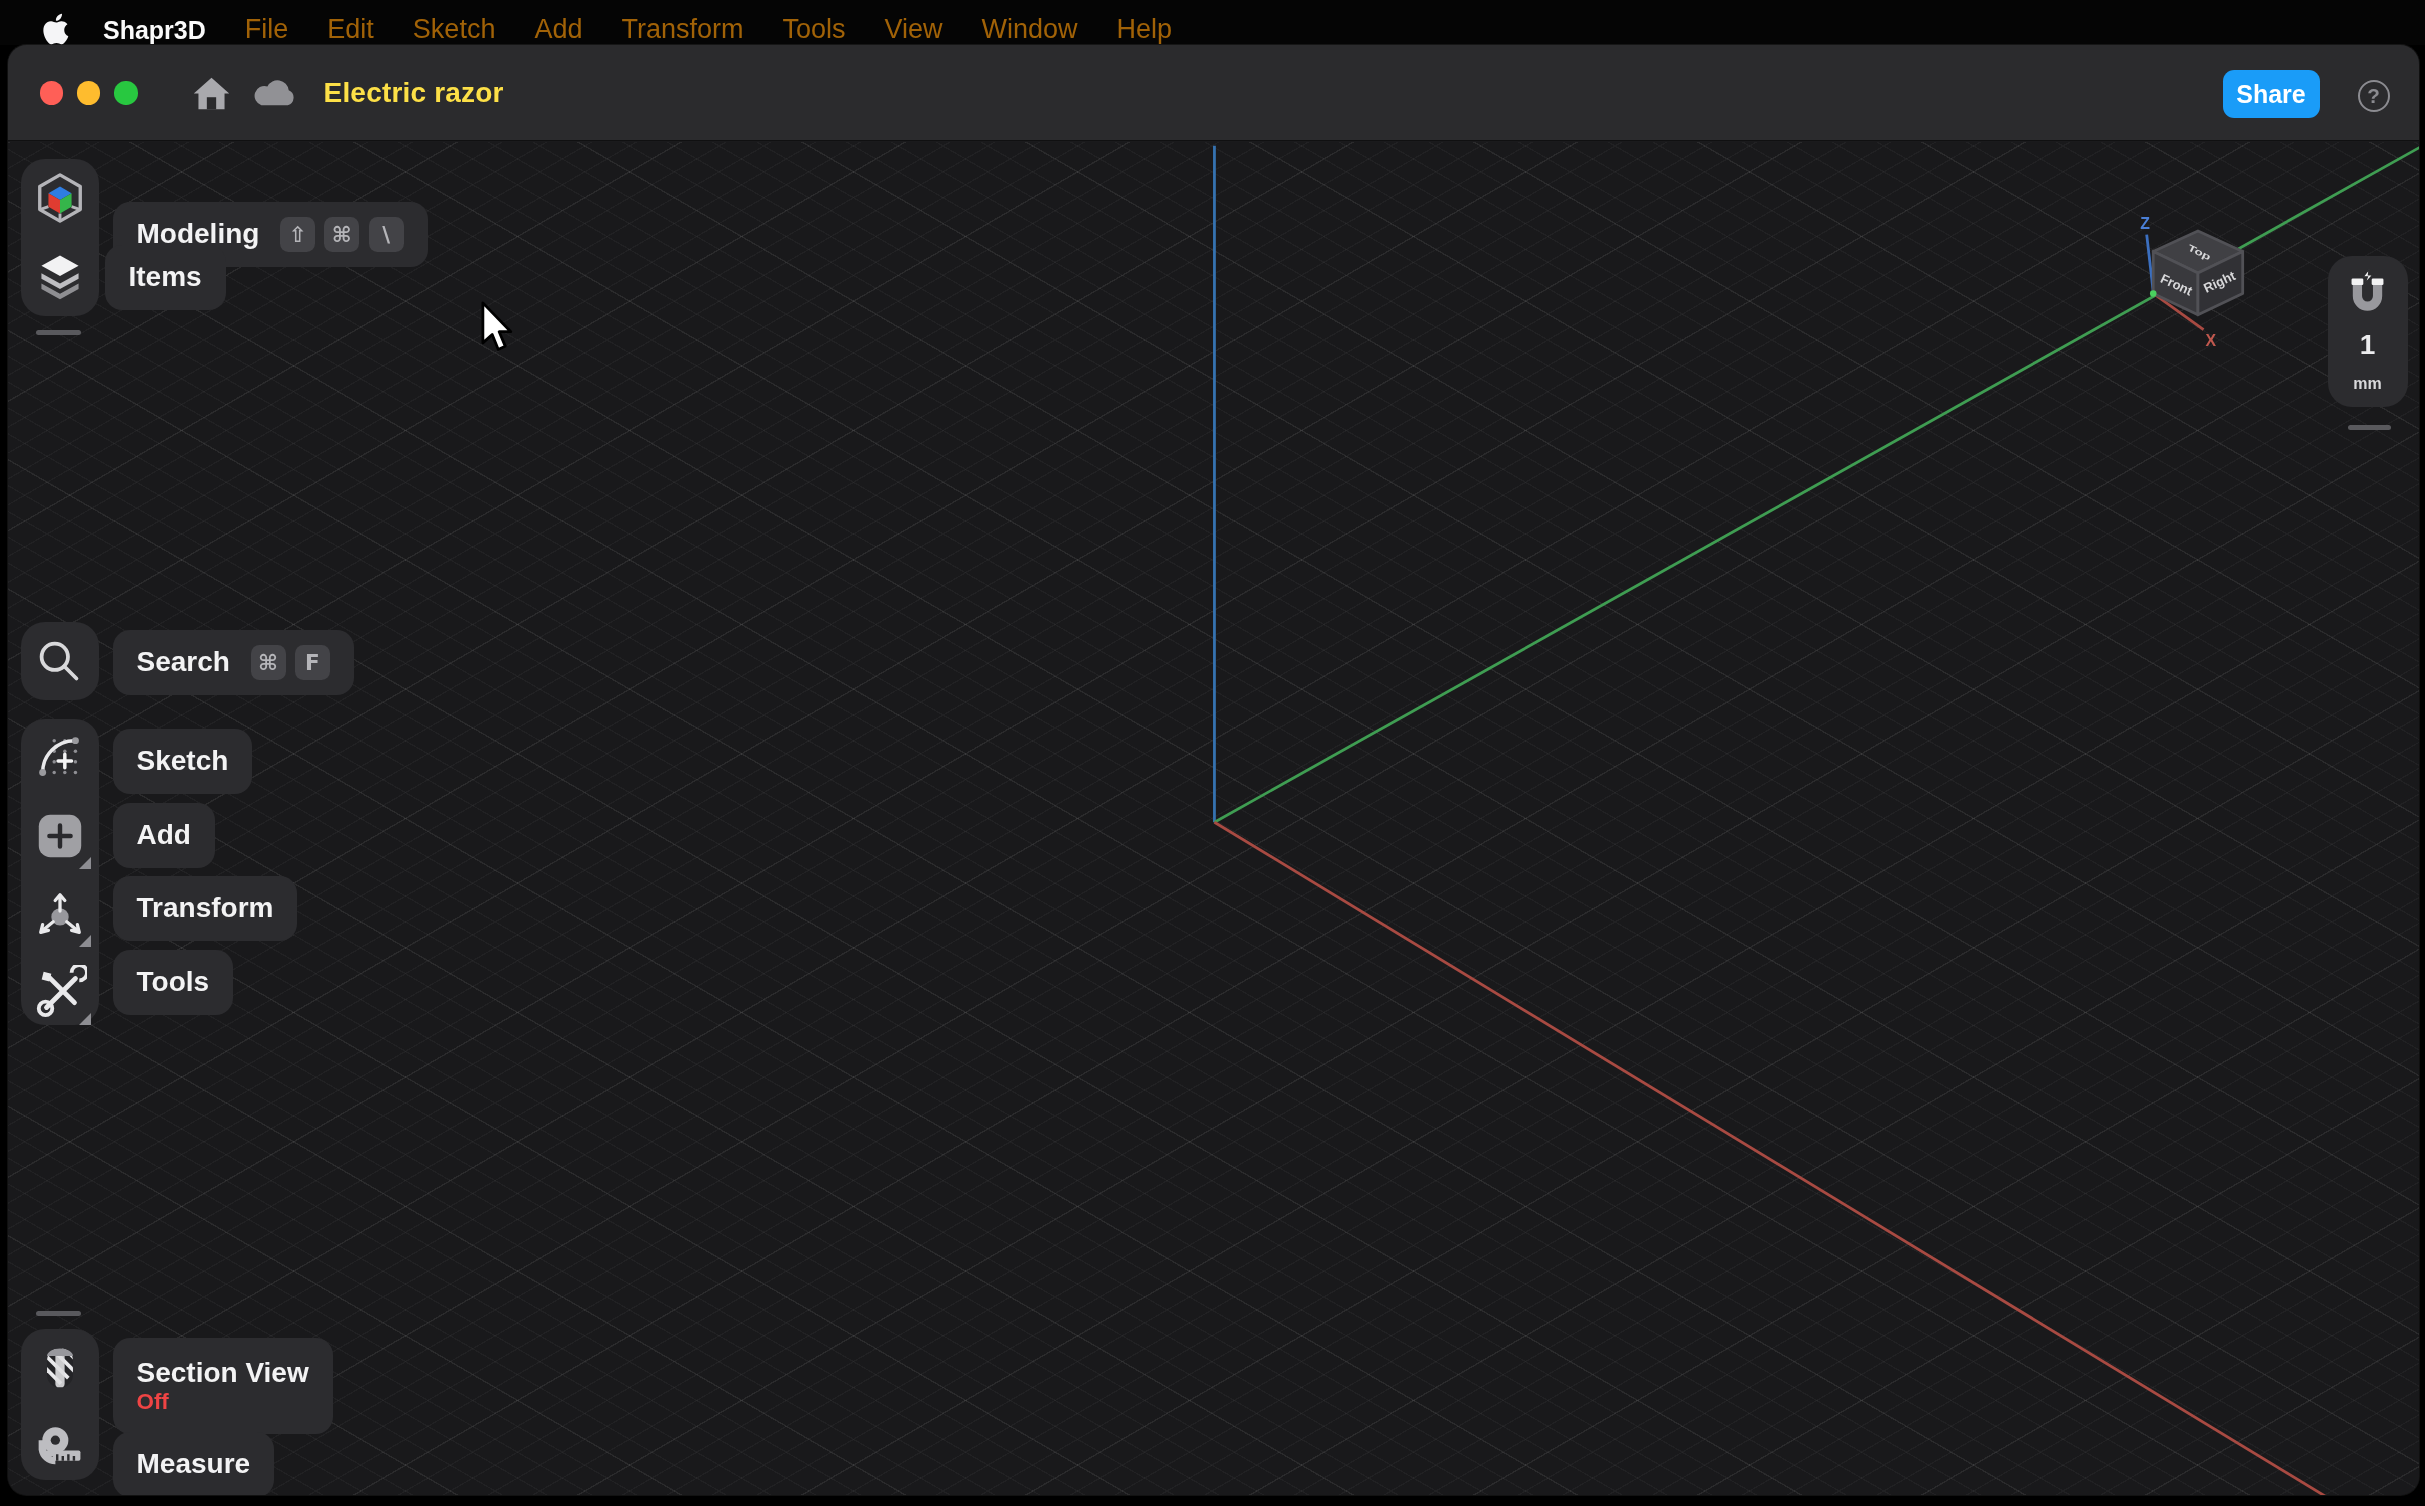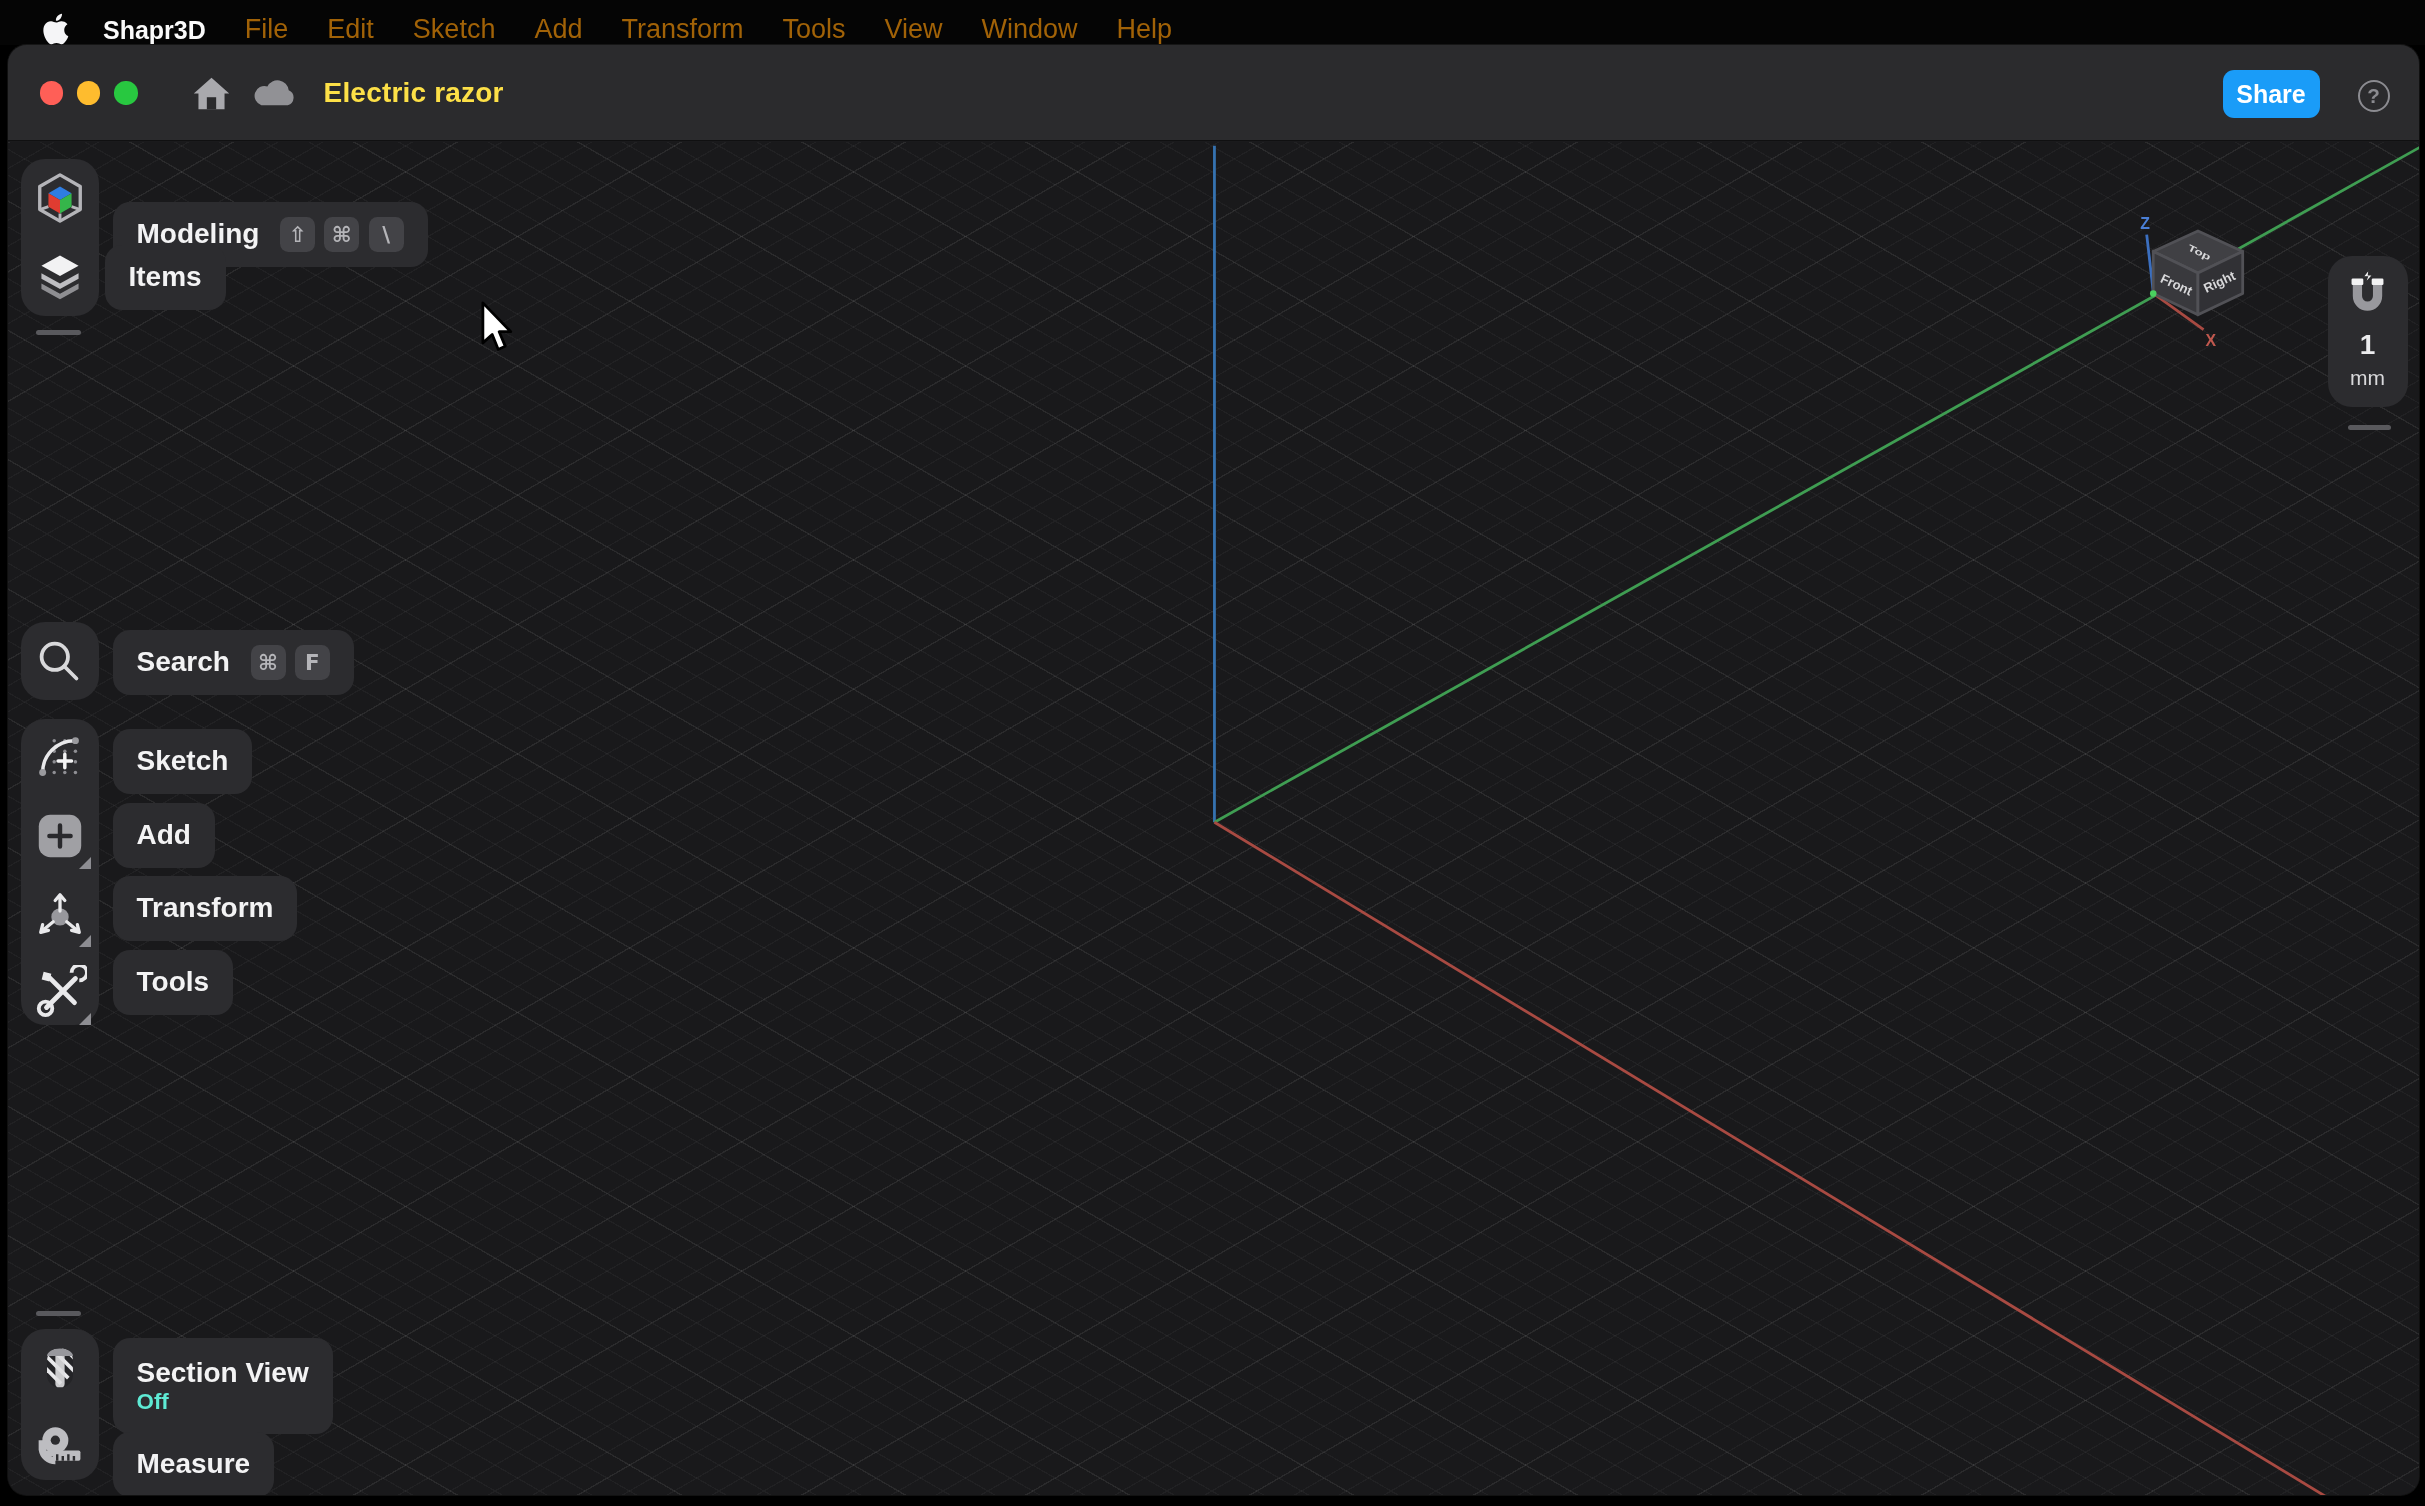--- a/index.html
+++ b/index.html
@@ -51,30 +51,30 @@
   .flyout    { position:absolute; right:7.5px; bottom:5.6px; width:0; height:0;
                border-left:12px solid transparent; border-bottom:12px solid #8d8d92; }
   .label-pill { position:absolute; background:#2c2c2f; border-radius:17px; height:65px;
                 display:flex; align-items:center; padding:0 24px; white-space:nowrap;
                 color:#f3f3f4; font-size:28px; font-weight:600; }
   .label-pill .keys { display:flex; gap:9.3px; margin-left:20.6px; }
   .key { min-width:35px; height:35px; padding:0 6.5px; background:#434347; border-radius:8.4px;
          color:#b5b5b9; font-size:21.5px; font-weight:600; display:flex; align-items:center;
          justify-content:center; font-family:"DejaVu Sans",sans-serif; }
   .pill-2line { flex-direction:column; align-items:flex-start; justify-content:center; height:96px; gap:1.9px; }
-  .pill-sub { font-size:22.4px; font-weight:600; color:#5eead4; line-height:1; }
+  .pill-sub { font-size:22.4px; font-weight:600; color:#ef4444; line-height:1; }
   .pill-main { line-height:1.1; }
   .drag-handle { position:absolute; width:45px; height:4.7px; border-radius:2.8px; background:#59595d; }
 
   
   .snap-panel { position:absolute; left:2320px; top:114px; width:80px; height:151px;
                 background:#2c2c2f; border-radius:24px; display:flex; flex-direction:column;
                 align-items:center; padding-top:13px; }
   .snap-value { color:#ececee; font-size:28px; font-weight:700; margin-top:13px; line-height:1; }
-  .snap-unit  { color:#d9d9db; font-size:21px; font-weight:400; margin-top:8px; line-height:1; }
+  .snap-unit  { color:#d9d9db; font-size:16px; font-weight:700; margin-top:17px; line-height:1; }
 
   .cursor-layer { position:absolute; pointer-events:none; }
 </style>
 </head>
 <body>
 
 <div class="menubar">
   <span class="apple">
     <svg width="28" height="32" viewBox="0 0 30 34">
       <path fill="#f5f5f7" d="M24.9 18.1c0-4.1 3.4-6.1 3.5-6.2-1.9-2.8-4.9-3.2-6-3.3-2.5-.3-5 1.5-6.3 1.5-1.3 0-3.3-1.5-5.4-1.4-2.8 0-5.4 1.6-6.8 4.1-2.9 5-.7 12.4 2.1 16.5 1.4 2 3 4.2 5.2 4.1 2.1-.1 2.9-1.3 5.4-1.3s3.2 1.3 5.4 1.3c2.2 0 3.6-2 5-4 1.6-2.3 2.2-4.6 2.2-4.7-.1 0-4.3-1.6-4.3-6.6zM20.8 5.9c1.1-1.4 1.9-3.3 1.7-5.2-1.6.1-3.6 1.1-4.8 2.5-1 1.2-2 3.1-1.7 5 1.8.1 3.6-.9 4.8-2.3z"></path>

